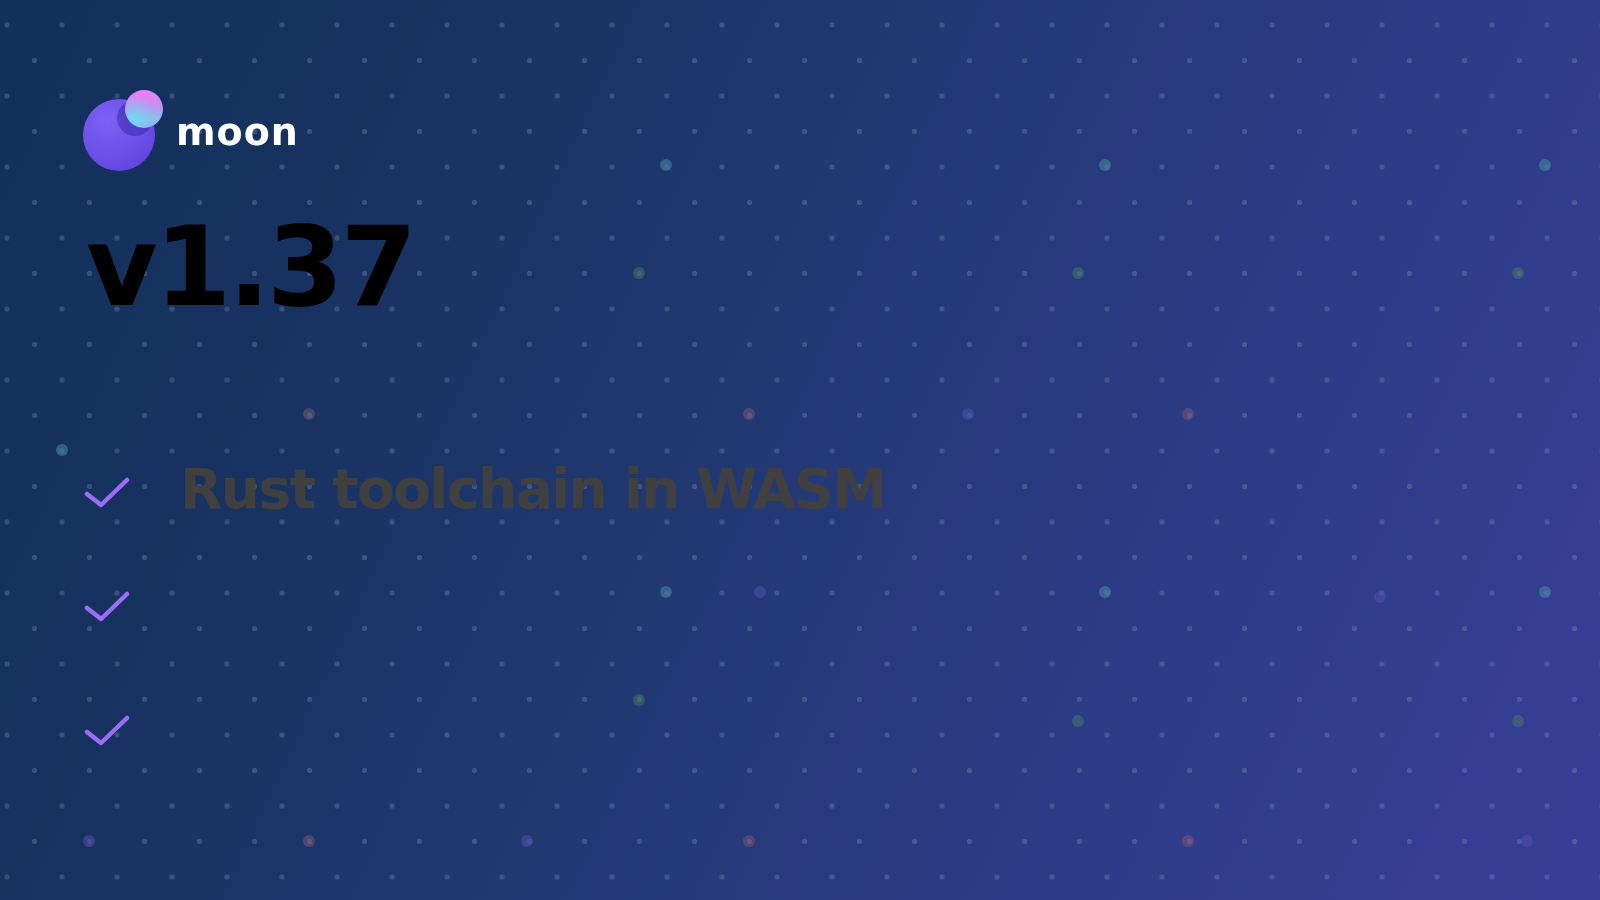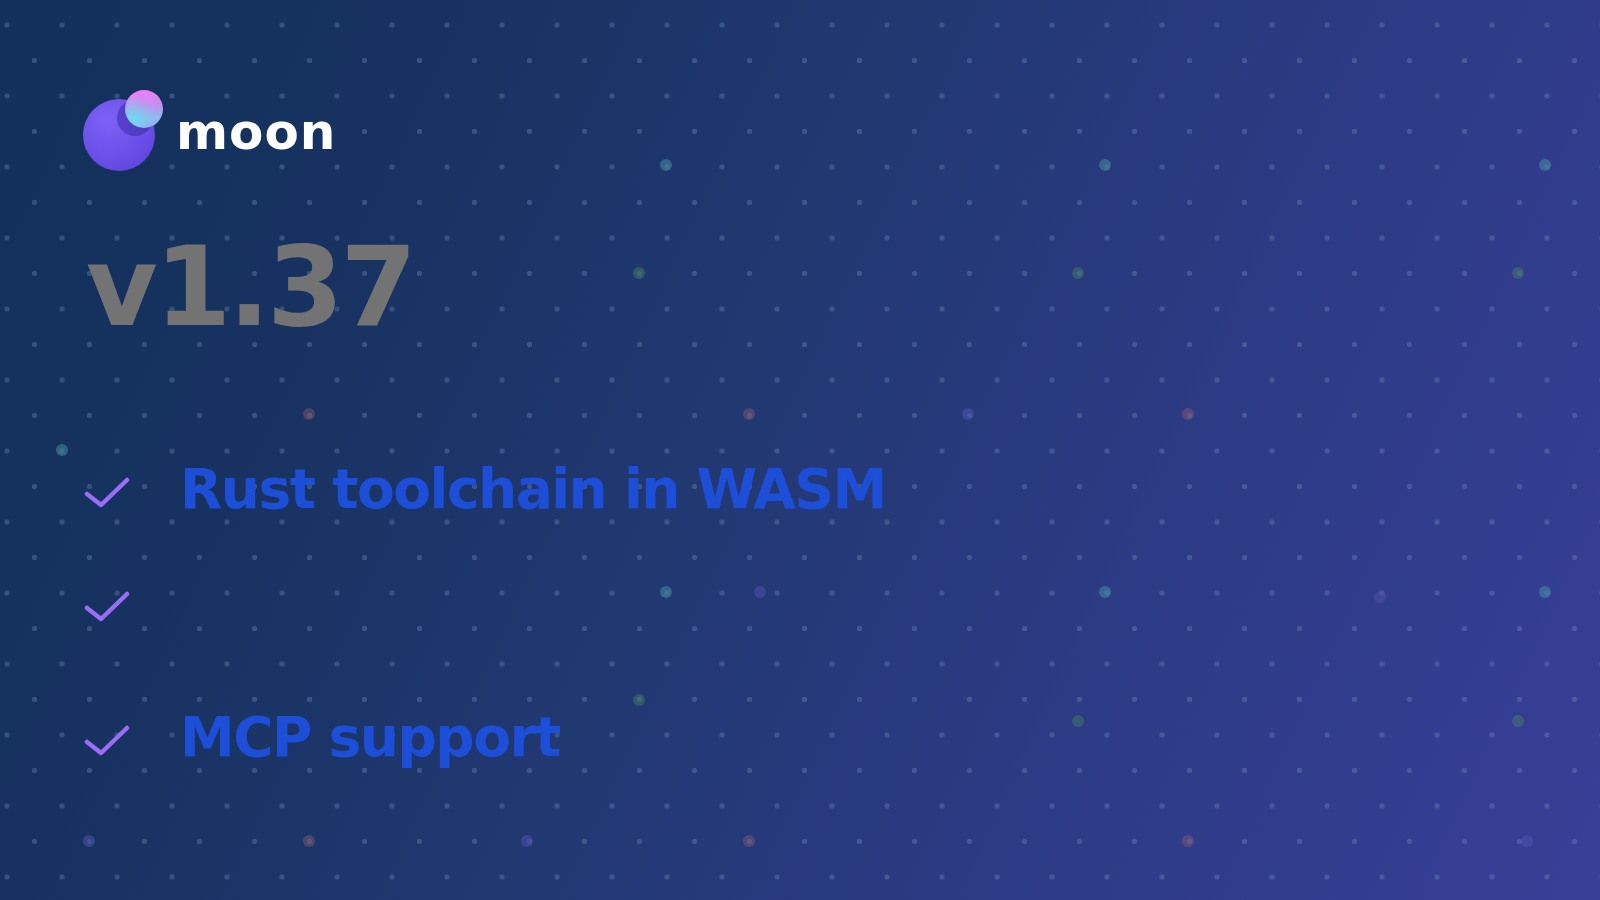--- a/index.html
+++ b/index.html
@@ -75,30 +75,30 @@
     background:
       radial-gradient(circle at 20% 80%, #70d8ee 0%, rgba(112,216,238,0) 60%),
       linear-gradient(170deg, #f57af7 0%, #c78ef0 45%, #8fb8f0 75%, #a896f5 100%);
   }
   .logo-text {
     margin-left: 10px;
     margin-top: 2px;
     color: #ffffff;
     font-family: "DejaVu Sans", sans-serif;
     font-weight: bold;
-    font-size: 50px;
+    font-size: 38px;
     letter-spacing: 1px;
     line-height: 1;
   }
 
   .version {
     position: absolute;
     left: 86px;
-    top: 232px;
-    color: #737373;
+    top: 212px;
+    color: #000000;
     font-family: "DejaVu Sans", sans-serif;
     font-weight: bold;
     font-size: 110px;
     letter-spacing: -3px;
     line-height: 1;
   }
 
   .features {
     position: absolute;
     left: 84px;
@@ -114,21 +114,21 @@
     align-items: center;
     white-space: nowrap;
   }
   .feature .check {
     width: 46px;
     height: 36px;
     flex: none;
   }
   .feature .label {
     margin-left: 50px;
-    color: #1d4ed8;
+    color: #404040;
     font-family: "DejaVu Sans", sans-serif;
     font-weight: bold;
     font-size: 55px;
     letter-spacing: -1.5px;
     line-height: 1;
   }
 </style>
 </head>
 <body>
 
@@ -180,15 +180,14 @@
   </li>
   <li class="feature" style="top:586px">
     <svg class="check" viewBox="0 0 46 36">
       <polyline points="3,22 17,33 43,8" fill="none" stroke="#9b6cf5" stroke-width="4.5" stroke-linecap="round" stroke-linejoin="round"></polyline>
     </svg>
   </li>
   <li class="feature" style="top:710px">
     <svg class="check" viewBox="0 0 46 36">
       <polyline points="3,22 17,33 43,8" fill="none" stroke="#9b6cf5" stroke-width="4.5" stroke-linecap="round" stroke-linejoin="round"></polyline>
     </svg>
-    <span class="label">MCP support</span>
   </li>
 </ul>
 
 </body></html>

